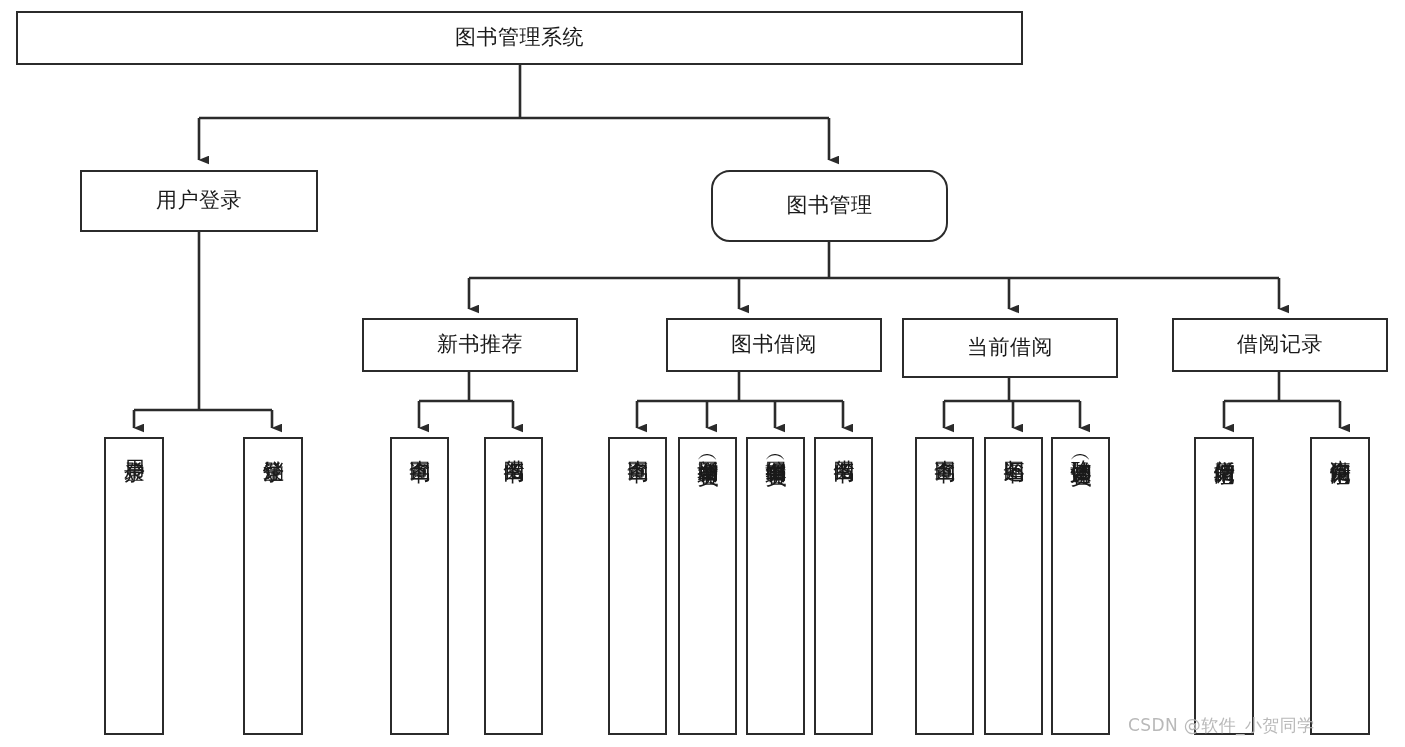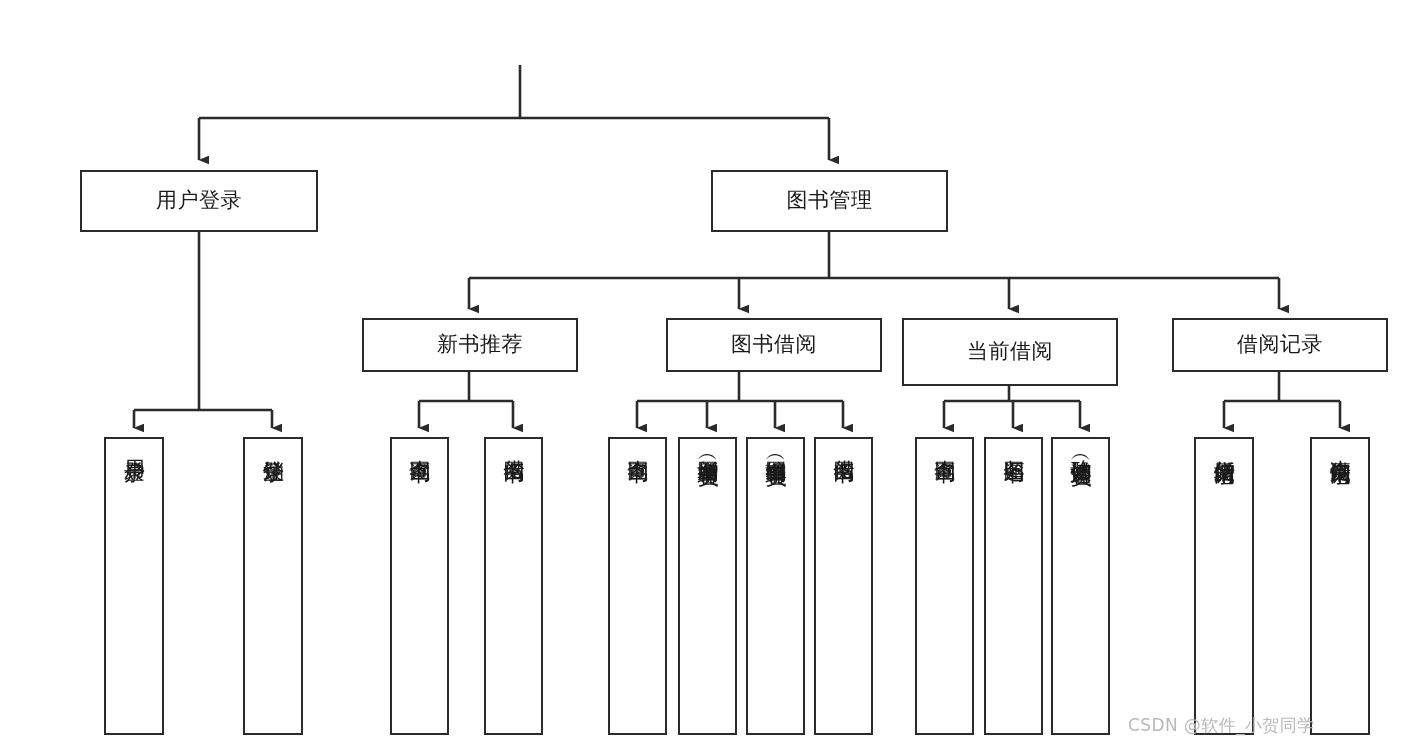--- a/index.html
+++ b/index.html
@@ -113,35 +113,38 @@
       <path d="M1013,401 L1013,428" marker-end="url(#arrowhead)"></path>
       <path d="M1080,401 L1080,428" marker-end="url(#arrowhead)"></path>
 
       <path d="M1279,372 L1279,401"></path>
       <path d="M1224,401 L1340,401"></path>
       <path d="M1224,401 L1224,428" marker-end="url(#arrowhead)"></path>
       <path d="M1340,401 L1340,428" marker-end="url(#arrowhead)"></path>
     </g>
   </svg>
 
+  <div class="node-box" style="left: 16px; top: 11px; width: 1007px; height: 54px;">
+    <span class="node-label-h">图书管理系统</span>
+  </div>
 
   <div class="node-box" style="left: 80px; top: 170px; width: 238px; height: 62px;">
     <span class="node-label-h">用户登录</span>
   </div>
-  <div class="node-box" style="left: 711px; top: 170px; width: 237px; height: 62px;">
+  <div class="node-box" style="left: 711px; top: 170px; width: 237px; height: 72px; border-radius: 19px;">
     <span class="node-label-h">图书管理</span>
   </div>
 
   <div class="node-box" style="left: 362px; top: 318px; width: 216px; height: 54px; padding-left: 20px;">
     <span class="node-label-h">新书推荐</span>
   </div>
   <div class="node-box" style="left: 632px; top: 318px; width: 216px; height: 54px; margin-left: 34px;">
     <span class="node-label-h">图书借阅</span>
   </div>
-  <div class="node-box" style="left: 902px; top: 318px; width: 216px; height: 68px;">
+  <div class="node-box" style="left: 902px; top: 318px; width: 216px; height: 60px;">
     <span class="node-label-h">当前借阅</span>
   </div>
   <div class="node-box" style="left: 1172px; top: 318px; width: 216px; height: 54px; text-align: right;">
     <span class="node-label-h">借阅记录</span>
   </div>
 
   <div class="node-box leaf-box" style="left: 104px; top: 437px; width: 60px; height: 298px;">
     <span class="node-label-v">用户登录</span>
   </div>
   <div class="node-box leaf-box" style="left: 243px; top: 437px; width: 60px; height: 298px;">

